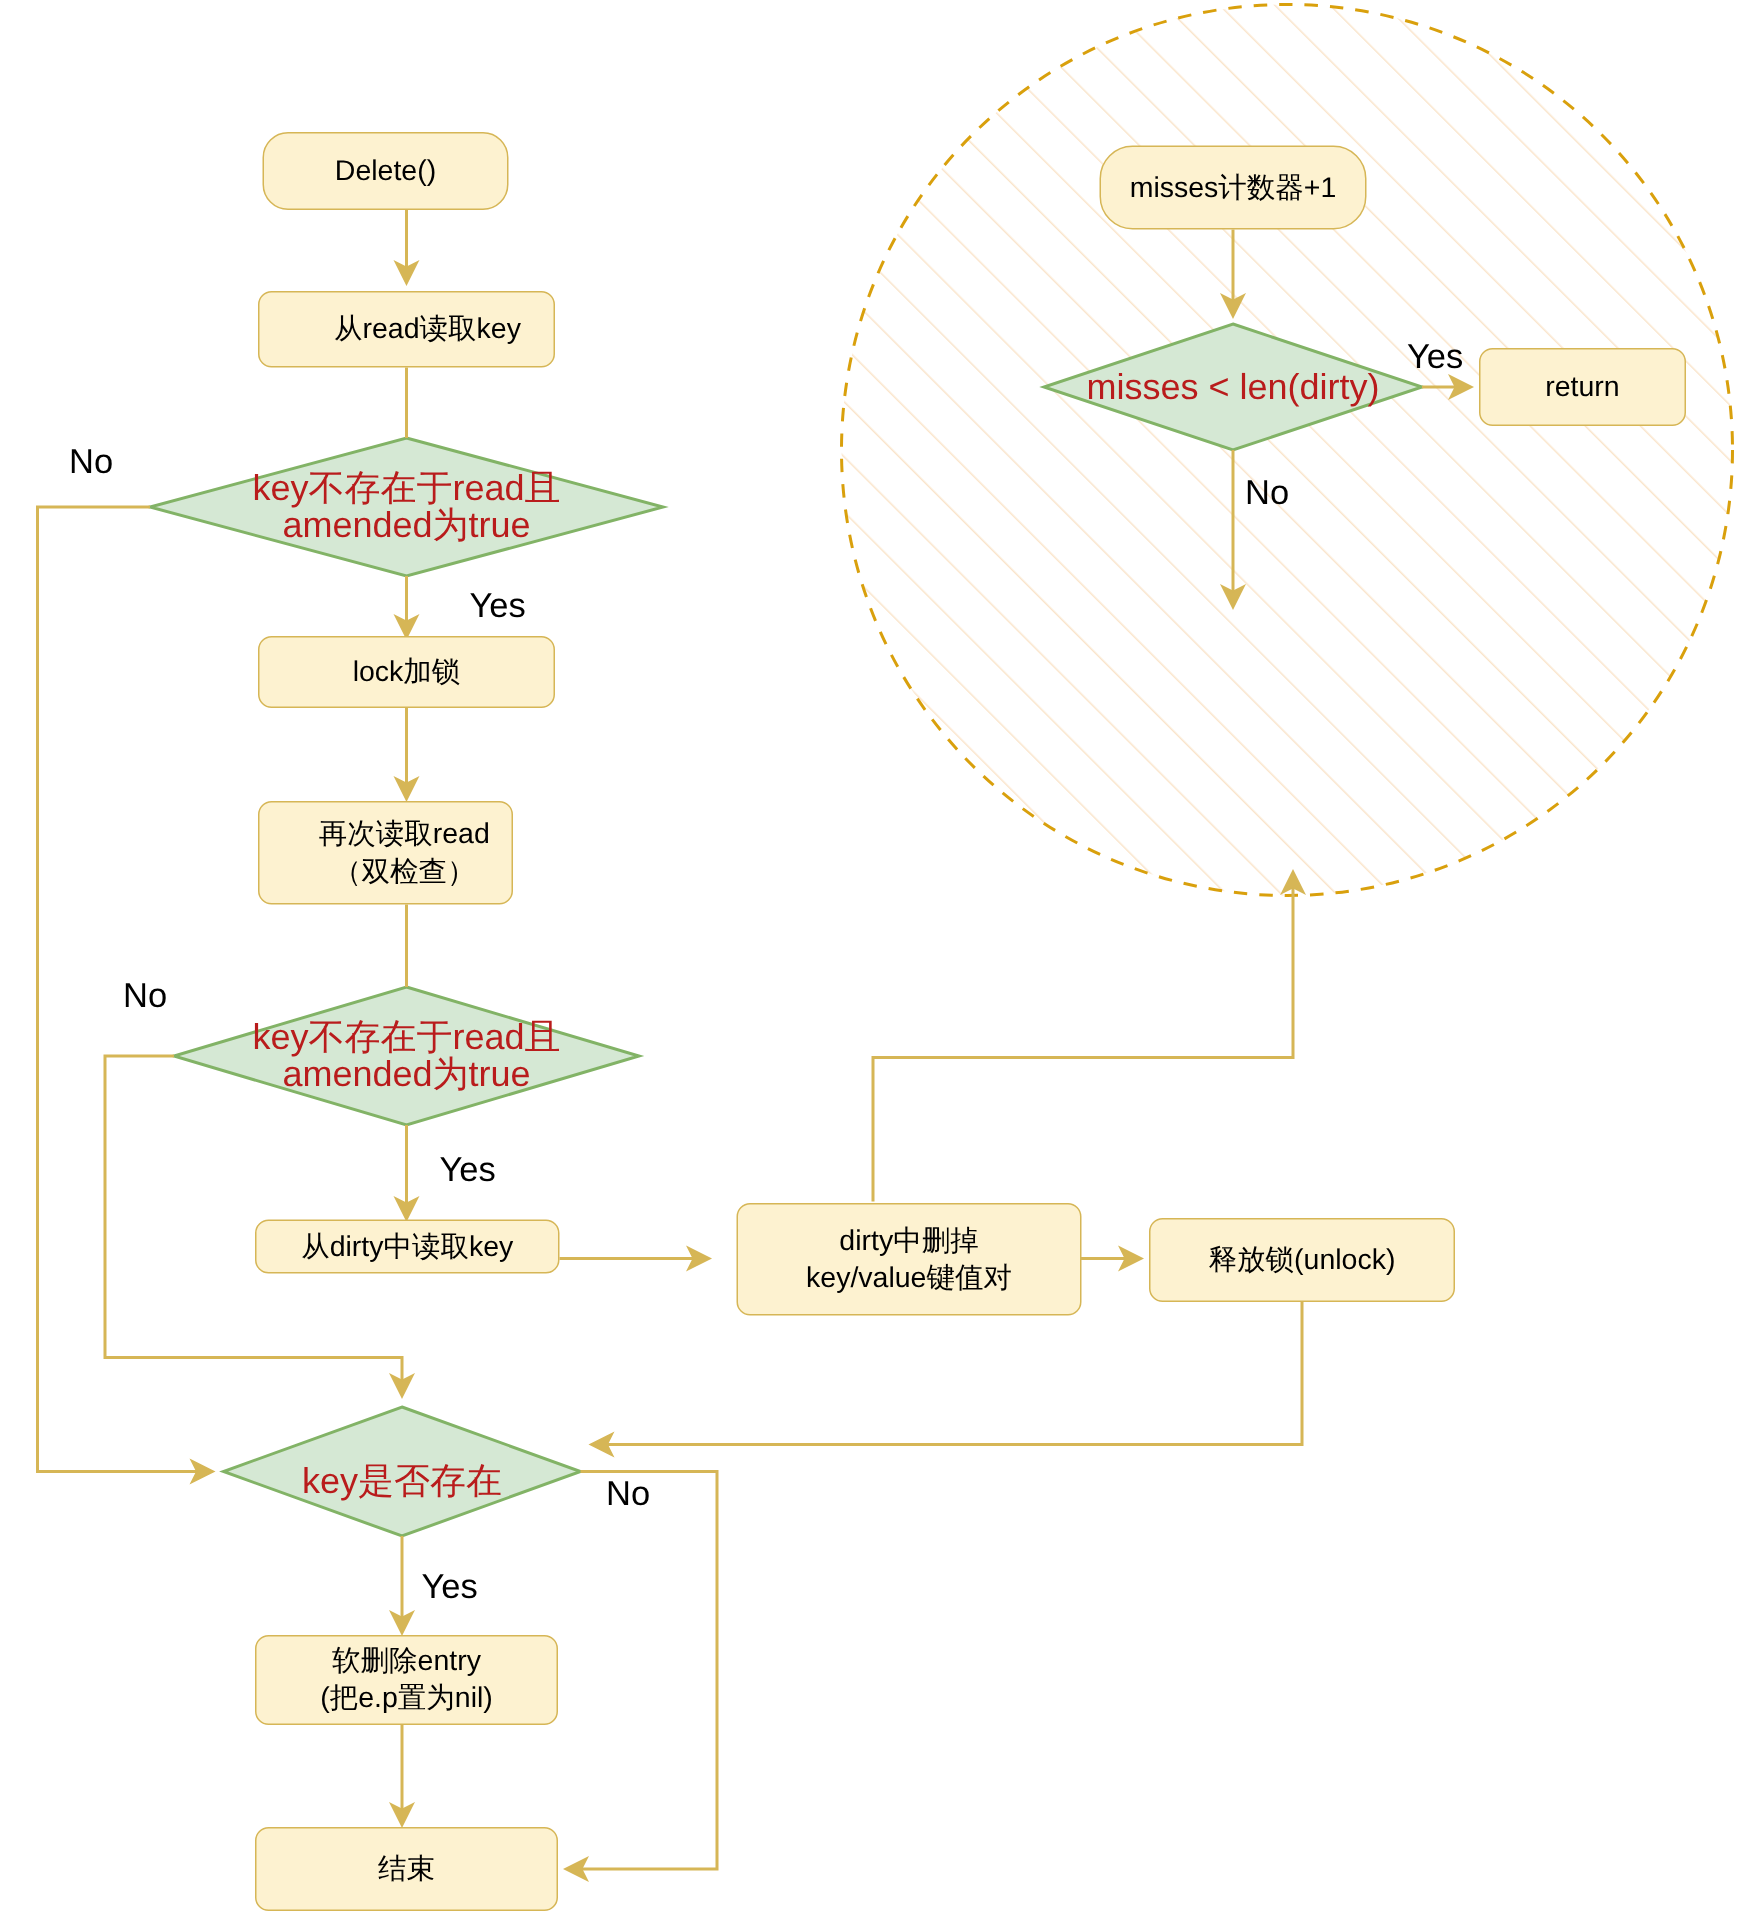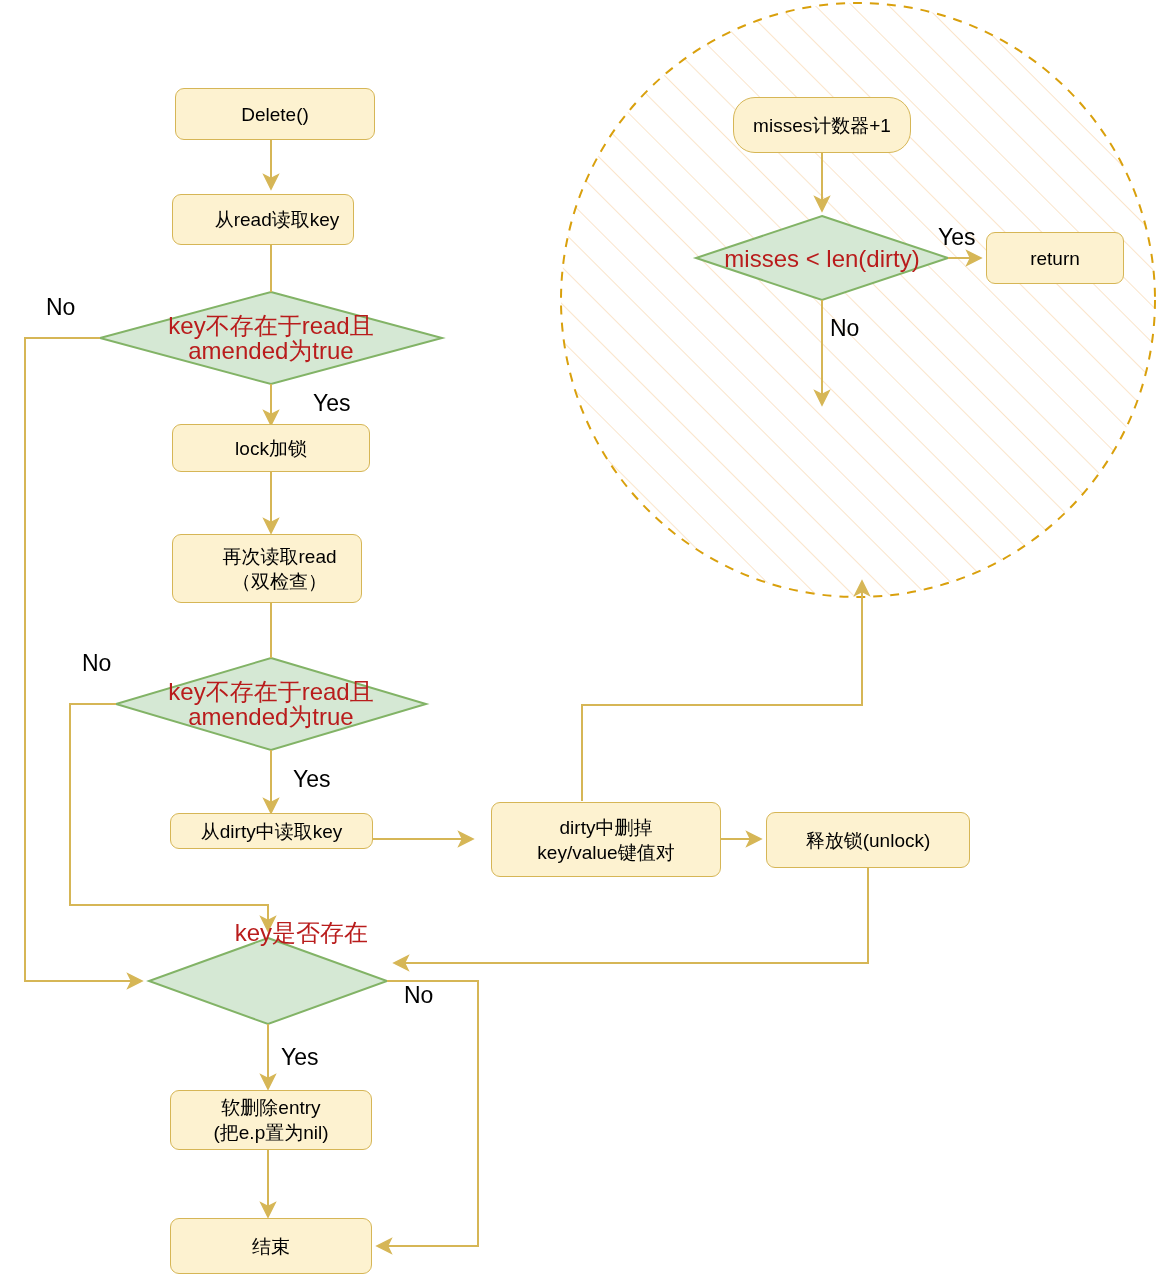--- a/index.html
+++ b/index.html
@@ -117,33 +117,33 @@
       <path d="M387,981 L478,981 L478,1246 L378,1246" marker-end="url(#arrow)"></path>
 
       <path d="M822,153 L822,210" marker-end="url(#arrow)"></path>
 
       <path d="M948,258 L980,258" marker-end="url(#arrow)"></path>
 
       <path d="M822,300 L822,404" marker-end="url(#arrow)"></path>
     </g>
   </svg>
 
-  <div class="node proc" style="left:175px; top:88px; width:200px; height:52px;">
+  <div class="node proc" style="left:175px; top:88px; width:164px; height:52px;border-radius:17px;">
     <span>Delete()</span>
   </div>
 
-  <div class="node proc" style="left:172px; top:194px; width:182px; height:51px;padding-left:28px;">
+  <div class="node proc" style="left:172px; top:194px; width:198px; height:51px;padding-left:28px;">
     <span>从read读取key</span>
   </div>
 
   <div class="node proc" style="left:172px; top:424px; width:198px; height:48px;">
     <span>lock加锁</span>
   </div>
 
-  <div class="node proc" style="left:172px; top:534px; width:190px; height:69px;padding-left:25px;">
+  <div class="node proc" style="left:172px; top:534px; width:170px; height:69px;padding-left:25px;">
     <span>再次读取read
 （双检查）</span>
   </div>
 
   <div class="node proc" style="left:170px; top:813px; width:203px; height:36px;">
     <span>从dirty中读取key</span>
   </div>
 
   <div class="node proc" style="left:479px; top:802px; width:230px; height:75px;margin-left:12px;">
     <span>dirty中删掉
@@ -175,21 +175,21 @@
   <div class="dec-label" style="left:141px; top:308px; width:260px; height:60px;">
     <span>key不存在于read且
 amended为true</span>
   </div>
 
   <div class="dec-label" style="left:141px; top:674px; width:260px; height:60px;">
     <span>key不存在于read且
 amended为true</span>
   </div>
 
-  <div class="dec-label" style="left:168px; top:917px; width:200px; height:30px;justify-content:flex-end;">
+  <div class="dec-label" style="left:168px; top:972px; width:200px; height:30px;">
     <span>key是否存在</span>
   </div>
 
   <div class="dec-label" style="left:712px; top:243px; width:220px; height:30px;">
     <span>misses &lt; len(dirty)</span>
   </div>
 
   <div class="edge-label" style="left:46px; top:296px;">No</div>
 
   <div class="edge-label" style="left:313px; top:392px;">Yes</div>

